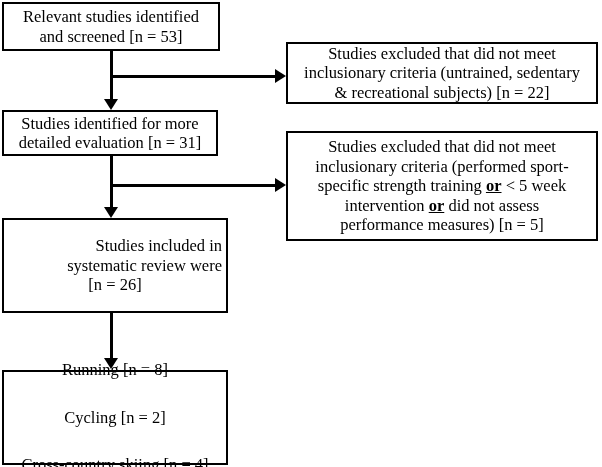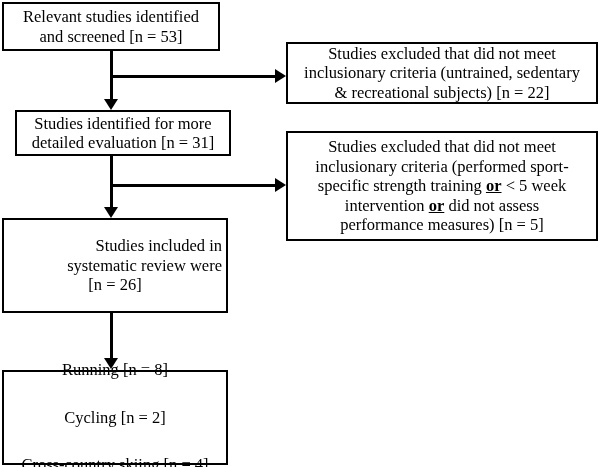--- a/index.html
+++ b/index.html
@@ -64,21 +64,21 @@
     width: 0;
     height: 0;
     border-top: 7px solid transparent;
     border-bottom: 7px solid transparent;
     border-left: 11px solid #000000;
   }
 
   
   #box-identified      { left: 2px;   top: 2px;   width: 218px; height: 49px; }
   #box-excluded-1      { left: 286px; top: 42px;  width: 312px; height: 62px; }
-  #box-detailed        { left: 15px;   top: 110px; width: 216px; height: 46px; }
+  #box-detailed        { left: 2px;   top: 110px; width: 216px; height: 46px; }
   #box-excluded-2      { left: 286px; top: 131px; width: 312px; height: 110px; }
   #box-included        { left: 2px;   top: 218px; width: 226px; height: 95px; align-items: flex-end; }
   #box-sports          { left: 2px;   top: 370px; width: 226px; height: 95px; gap: 28px; }
 
   #box-included .ln.nline { align-self: center; }
 </style>
 </head>
 <body>
 
 <div id="canvas">

